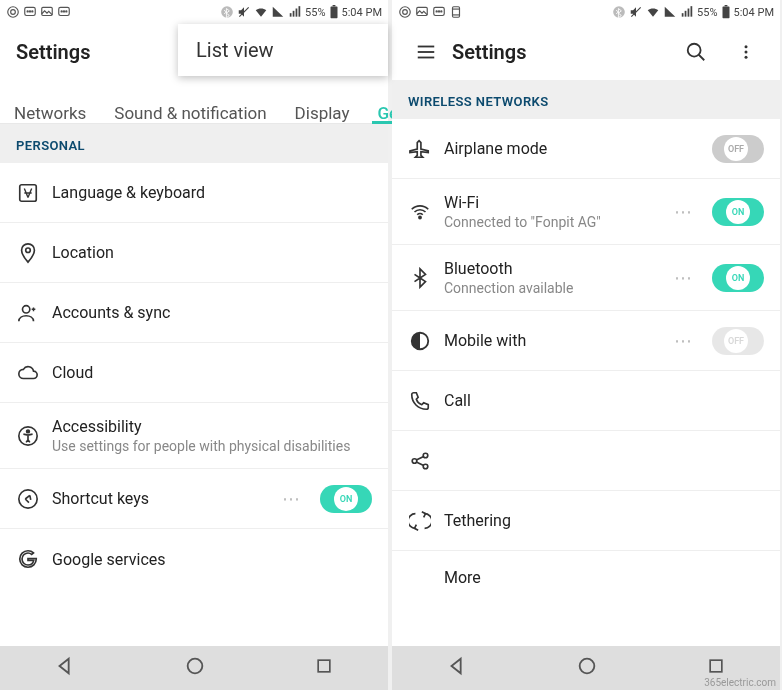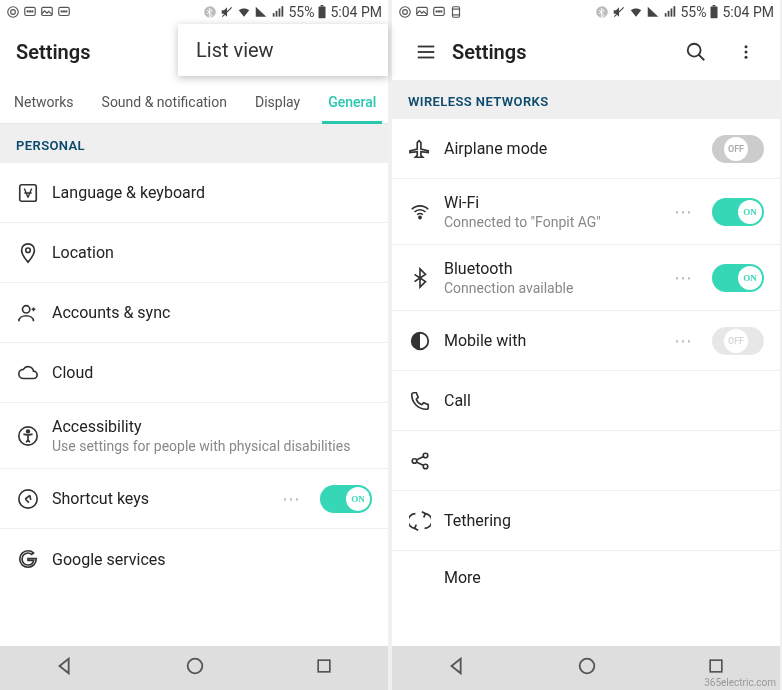--- a/index.html
+++ b/index.html
@@ -1,45 +1,45 @@
 <!DOCTYPE html>
 <html><head>
 <meta charset="utf-8">
 <style>
   * { box-sizing: border-box; margin: 0; padding: 0; }
   body { font-family: Roboto, "Segoe UI", Arial, sans-serif; background: #f0f0f0; width: 782px; height: 690px; overflow: hidden; position: relative; }
   .phones { display: flex; gap: 4px; }
   .phone { width: 388px; height: 690px; background: #fff; display: flex; flex-direction: column; position: relative; }
-  .statusbar { height: 24px; background: #fff; display: flex; align-items: center; padding: 0 6px; font-size: 14px; color: #444; gap: 40px; }
+  .statusbar { height: 24px; background: #fff; display: flex; align-items: center; padding: 0 6px; font-size: 11px; color: #444; gap: 40px; }
   .statusbar .left { display: flex; gap: 3px; }
   .statusbar .right { margin-left: auto; display: flex; align-items: center; gap: 3px; }
   .sb-ico { display: inline-flex; align-items: center; justify-content: center; }
   .sb-ico svg { display: block; }
   .appbar { height: 56px; display: flex; align-items: center; padding: 0 16px; position: relative; }
   .appbar-title { font-size: 20px; font-weight: 600; color: #222; }
   .appbar .spacer { flex: 1; }
   .appbar .iconbtn { width: 36px; height: 36px; display: flex; align-items: center; justify-content: center; color: #333; }
   .menu-popup { position: absolute; right: 0; top: 24px; width: 210px; background: #fff; box-shadow: 0 2px 8px rgba(0,0,0,.25); padding: 14px 18px; z-index: 5; font-size: 20px; color: #333; }
   .tabs { display: flex; height: 44px; border-bottom: 1px solid #e8e8e8; }
-  .tab { flex: 0 0 auto; padding: 0 14px; display: flex; align-items: center; font-size: 14px; color: #555; position: relative; }
+  .tab { flex: 0 0 auto; padding: 0 14px; display: flex; align-items: flex-end; font-size: 17px; color: #555; position: relative; }
   .tab.active { color: #2ac7b0; font-weight: 500; }
   .tab.active::after { content:""; position:absolute; left:8px; right:8px; bottom:-1px; height:3px; background:#2ac7b0; }
   .section-header { background: #efefef; color: #0c4a6e; font-size: 13px; font-weight: 600; padding: 14px 16px 10px; letter-spacing: .4px; }
   .list { flex: 1; overflow: hidden; }
   .item { display: flex; align-items: center; padding: 14px 16px; border-bottom: 1px solid #eee; gap: 12px; min-height: 60px; }
   .item .icon { width: 24px; height: 24px; flex: 0 0 24px; color: #333; display:flex; align-items:center; justify-content:center; }
   .item .icon svg { display:block; }
   .item .texts { flex: 1; min-width: 0; }
   .item .title { font-size: 16px; color: #222; }
   .item .sub { font-size: 14px; color: #888; margin-top: 2px; }
   .item .dots { color: #bbb; font-size: 18px; padding: 0 6px; letter-spacing:2px; }
   .toggle { width: 52px; height: 28px; border-radius: 14px; position: relative; flex: 0 0 52px; }
   .toggle .knob { position:absolute; top:2px; width:24px; height:24px; border-radius:50%; background:#fff; display:flex; align-items:center; justify-content:center; font-size:9px; font-weight:600; }
   .toggle.on { background:#36d7b7; }
-  .toggle.on .knob { right:2px; color:#36d7b7;font-family:Liberation Serif, serif; }
+  .toggle.on .knob { right:14px; color:#36d7b7; }
   .toggle.off { background:#ccc; }
   .toggle.off .knob { left:12px; color:#aaa; }
   .navbar { height: 44px; background: #dedede; display:flex; align-items:center; justify-content:space-around; }
   .navbar .nb { color:#555; }
   .watermark { position:absolute; right:6px; bottom:2px; font-size:10px; color:#999; }
   .header-right2 { display:flex; align-items:center; gap: 14px; }
 </style>
 </head>
 <body>
 

